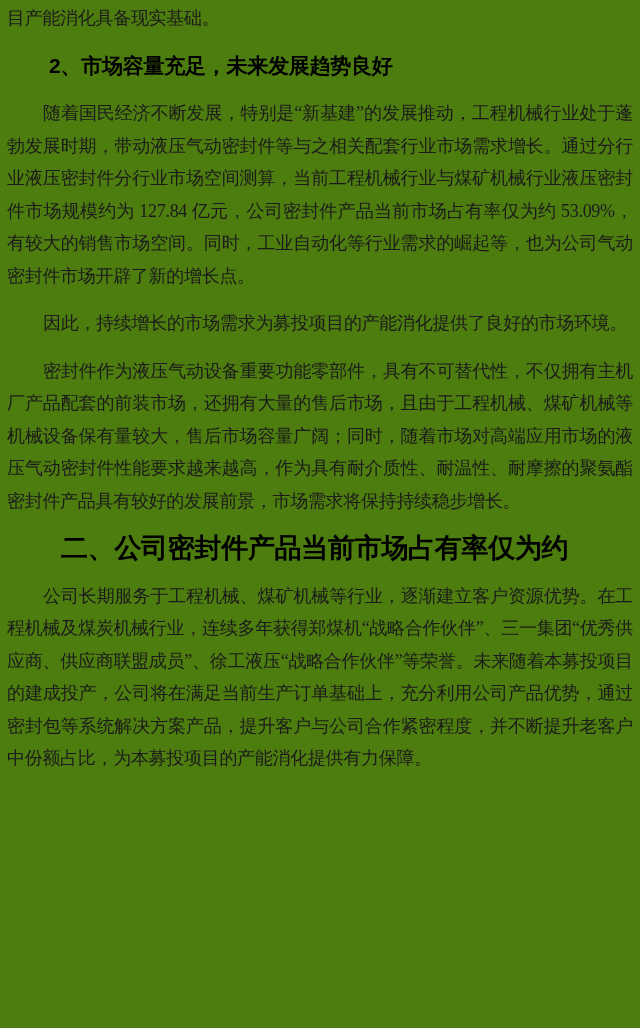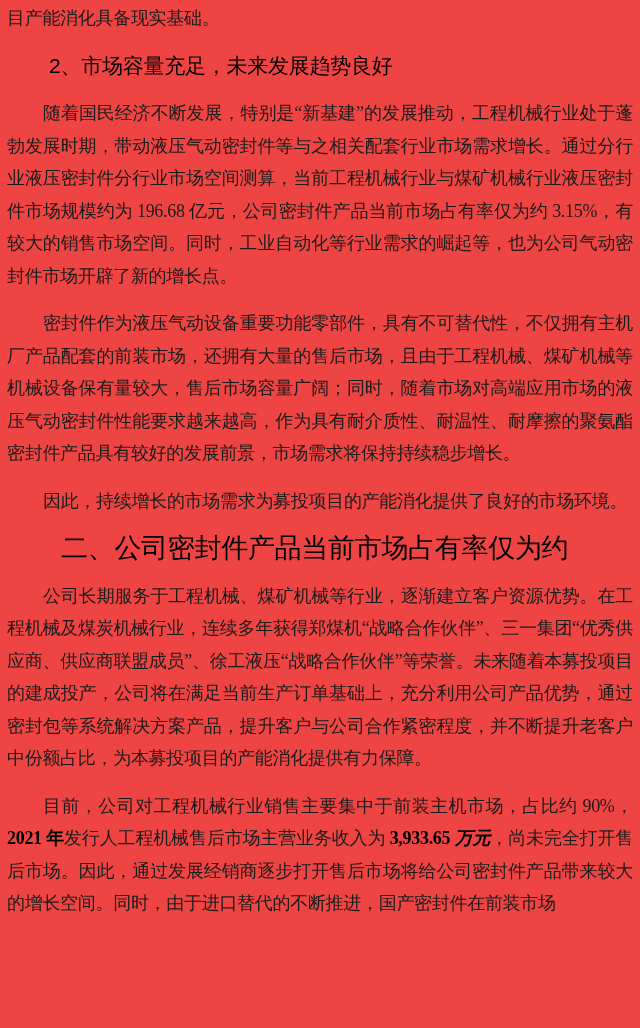--- a/index.html
+++ b/index.html
@@ -10,21 +10,21 @@
   body {
     width: 640px;
     height: 1028px;
     overflow: hidden;
   }
   .page {
     box-sizing: border-box;
     width: 640px;
     height: 1028px;
     padding: 2px 7px 0 7px;
-    background: #ef4444;
+    background: #4d7c0f;
     color: #1b1b1b;
     font-family: "Liberation Serif", "DejaVu Serif", serif;
     font-size: 18px;
     line-height: 32.5px;
     letter-spacing: -0.3px;
     text-align: justify;
   }
   .block {
     margin: 15px 0 0 0;
   }
@@ -34,21 +34,21 @@
   .para {
     text-indent: 2em;
   }
   .cont {
     text-indent: 0;
   }
   .heading {
     text-indent: 2em;
     text-align: left;
     font-family: "Liberation Sans", "DejaVu Sans", sans-serif;
-    font-weight: 400;
+    font-weight: 700;
     color: #000000;
   }
   .b {
     font-weight: 700;
     color: #000000;
   }
   .bi {
     font-weight: 700;
     font-style: italic;
     color: #000000;
@@ -56,27 +56,26 @@
 </style>
 </head>
 <body>
 
 <div class="page">
 
   <p class="block first cont">目产能消化具备现实基础。</p>
 
   <h3 class="block heading">2、市场容量充足，未来发展趋势良好</h3>
 
-  <p class="block para">随着国民经济不断发展，特别是“新基建”的发展推动，工程机械行业处于蓬勃发展时期，带动液压气动密封件等与之相关配套行业市场需求增长。通过分行业液压密封件分行业市场空间测算，当前工程机械行业与煤矿机械行业液压密封件市场规模约为 196.68 亿元，公司密封件产品当前市场占有率仅为约 3.15%，有较大的销售市场空间。同时，工业自动化等行业需求的崛起等，也为公司气动密封件市场开辟了新的增长点。</p>
+  <p class="block para">随着国民经济不断发展，特别是“新基建”的发展推动，工程机械行业处于蓬勃发展时期，带动液压气动密封件等与之相关配套行业市场需求增长。通过分行业液压密封件分行业市场空间测算，当前工程机械行业与煤矿机械行业液压密封件市场规模约为 127.84 亿元，公司密封件产品当前市场占有率仅为约 53.09%，有较大的销售市场空间。同时，工业自动化等行业需求的崛起等，也为公司气动密封件市场开辟了新的增长点。</p>
+
+  <p class="block para">因此，持续增长的市场需求为募投项目的产能消化提供了良好的市场环境。</p>
 
   <p class="block para">密封件作为液压气动设备重要功能零部件，具有不可替代性，不仅拥有主机厂产品配套的前装市场，还拥有大量的售后市场，且由于工程机械、煤矿机械等机械设备保有量较大，售后市场容量广阔；同时，随着市场对高端应用市场的液压气动密封件性能要求越来越高，作为具有耐介质性、耐温性、耐摩擦的聚氨酯密封件产品具有较好的发展前景，市场需求将保持持续稳步增长。</p>
-
-  <p class="block para">因此，持续增长的市场需求为募投项目的产能消化提供了良好的市场环境。</p>
 
   <h2 class="block heading">二、公司密封件产品当前市场占有率仅为约</h2>
 
 
   <p class="block para">公司长期服务于工程机械、煤矿机械等行业，逐渐建立客户资源优势。在工程机械及煤炭机械行业，连续多年获得郑煤机“战略合作伙伴”、三一集团“优秀供应商、供应商联盟成员”、徐工液压“战略合作伙伴”等荣誉。未来随着本募投项目的建成投产，公司将在满足当前生产订单基础上，充分利用公司产品优势，通过密封包等系统解决方案产品，提升客户与公司合作紧密程度，并不断提升老客户中份额占比，为本募投项目的产能消化提供有力保障。</p>
 
 
-  <p class="block para"><span>目前，公司对工程机械行业销售主要集中于前装主机市场，占比约 90%，</span><span class="b">2021 年</span><span>发行人工程机械售后市场主营业务收入为 </span><span class="b">3,933.65 </span><span class="bi">万元</span><span>，尚未完全打开售后市场。因此，通过发展经销商逐步打开售后市场将给公司密封件产品带来较大的增长空间。同时，由于进口替代的不断推进，国产密封件在前装市场</span></p>
 
 </div>
 
 </body></html>

